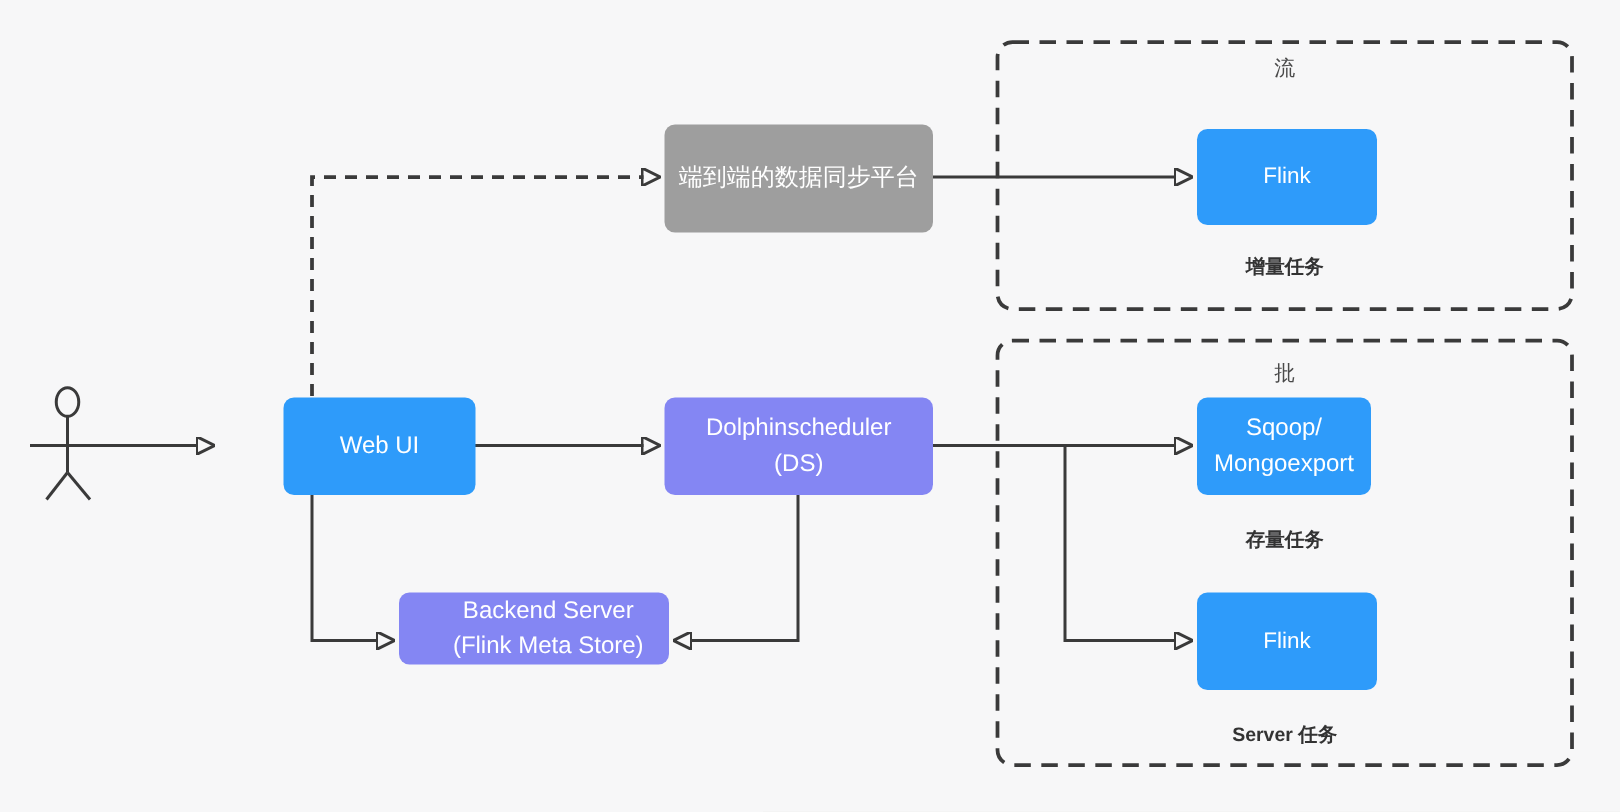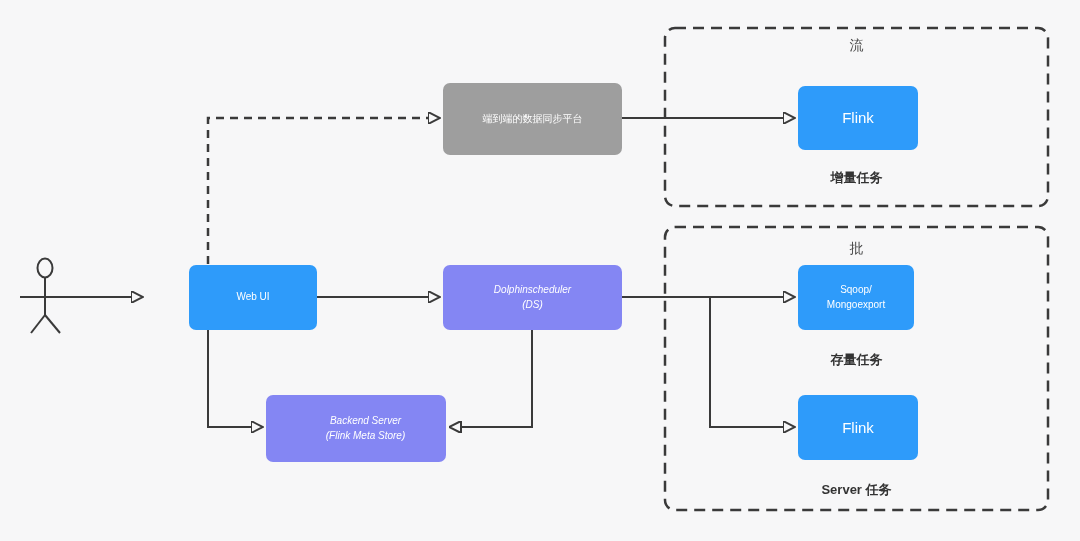--- a/index.html
+++ b/index.html
@@ -27,32 +27,32 @@
   .wires .dashed-wire { stroke-dasharray: 8 6; stroke-width: 2.5; }
   .wires .group-border { stroke-dasharray: 11 7; stroke-width: 2.5; }
   .node {
     position: absolute;
     display: flex;
     flex-direction: column;
     align-items: center;
     justify-content: center;
     border-radius: 7px;
     color: var(--node-text, #FFFFFF);
-    font-size: 10px;
+    font-size: 16px;
     line-height: 1.45;
     text-align: center;
     box-sizing: border-box;
   }
   .node.blue   { background: var(--node-blue, #2E9BFA); }
-  .node.purple { background: var(--node-purple, #8486F3); font-style: italic; }
+  .node.purple { background: var(--node-purple, #8486F3); }
   .node.gray   { background: var(--node-gray, #9E9E9E); }
   .node-web-ui           { left: 145px; top: 265px; width: 128px; height: 65px; margin-left: 44px; }
   .node-sync-platform    { left: 443px; top: 83px;  width: 179px; height: 72px; }
   .node-dolphinscheduler { left: 443px; top: 265px; width: 179px; height: 65px; }
-  .node-backend-server   { left: 266px; top: 395px; width: 180px; height: 67px; padding-left: 19px; }
+  .node-backend-server   { left: 266px; top: 395px; width: 180px; height: 48px; padding-left: 19px; }
   .node-flink-stream     { left: 798px; top: 86px;  width: 120px; height: 64px; font-size: 15px; }
   .node-sqoop            { left: 798px; top: 265px; width: 116px; height: 65px; }
   .node-flink-merge      { left: 798px; top: 395px; width: 120px; height: 65px; font-size: 15px; }
   .group-label {
     position: absolute;
     left: 665px;
     width: 383px;
     text-align: center;
     color: var(--group-title, #4A4A4A);
     font-size: 14px;

